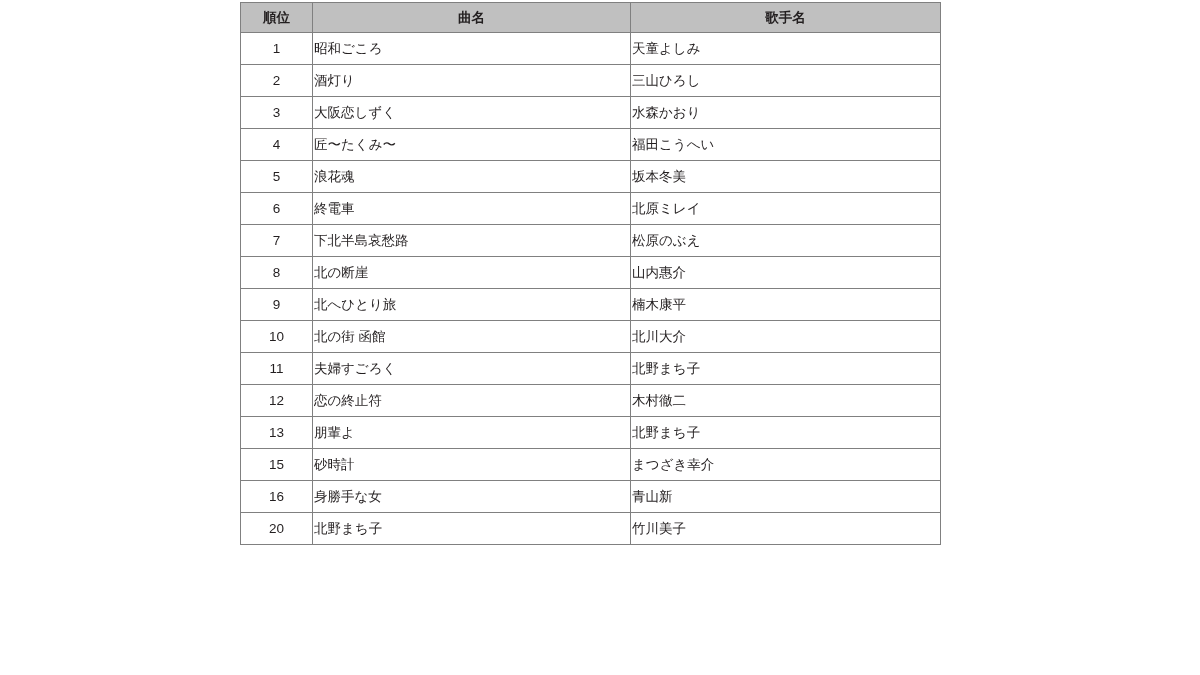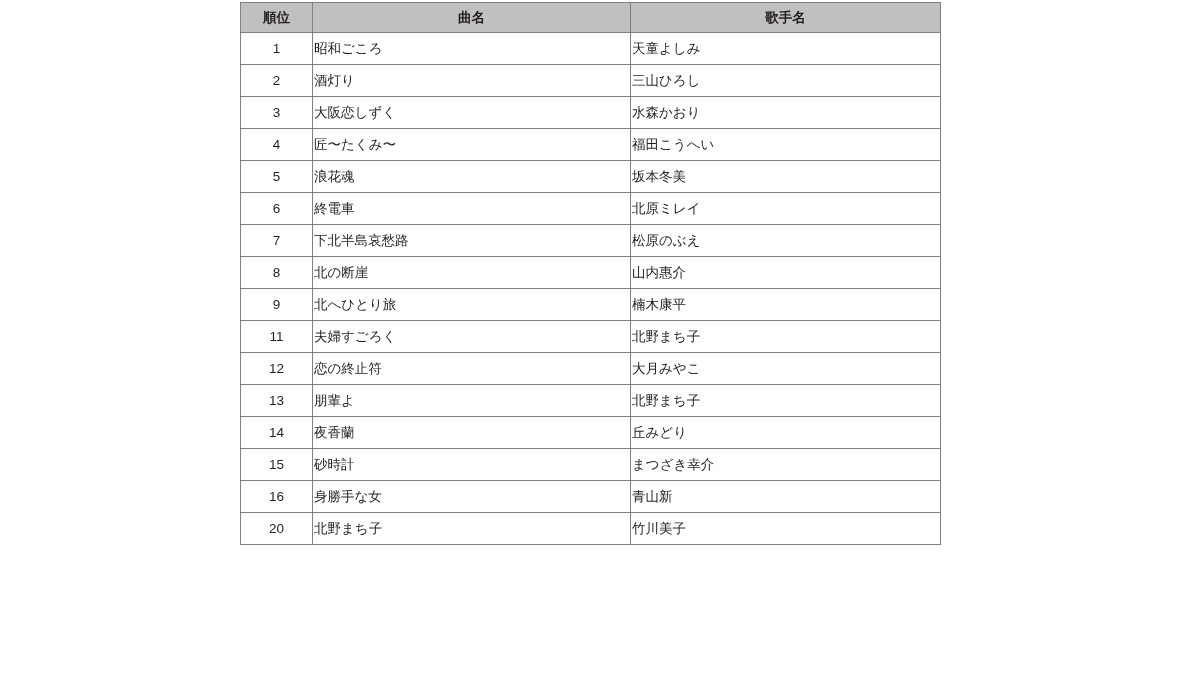--- a/index.html
+++ b/index.html
@@ -113,38 +113,38 @@
             <td class="rank">8</td>
             <td class="song">北の断崖</td>
             <td class="artist">山内惠介</td>
           </tr>
           <tr>
             <td class="rank">9</td>
             <td class="song">北へひとり旅</td>
             <td class="artist">楠木康平</td>
           </tr>
           <tr>
+            <td class="rank">10</td>
+            <td class="song">北の街 函館</td>
+            <td class="artist">北川大介</td>
+          </tr>
+          <tr>
             <td class="rank">11</td>
             <td class="song">夫婦すごろく</td>
             <td class="artist">北野まち子</td>
           </tr>
           <tr>
             <td class="rank">12</td>
             <td class="song">恋の終止符</td>
-            <td class="artist">大月みやこ</td>
+            <td class="artist">木村徹二</td>
           </tr>
           <tr>
             <td class="rank">13</td>
             <td class="song">朋輩よ</td>
             <td class="artist">北野まち子</td>
-          </tr>
-          <tr>
-            <td class="rank">14</td>
-            <td class="song">夜香蘭</td>
-            <td class="artist">丘みどり</td>
           </tr>
           <tr>
             <td class="rank">15</td>
             <td class="song">砂時計</td>
             <td class="artist">まつざき幸介</td>
           </tr>
           <tr>
             <td class="rank">16</td>
             <td class="song">身勝手な女</td>
             <td class="artist">青山新</td>

